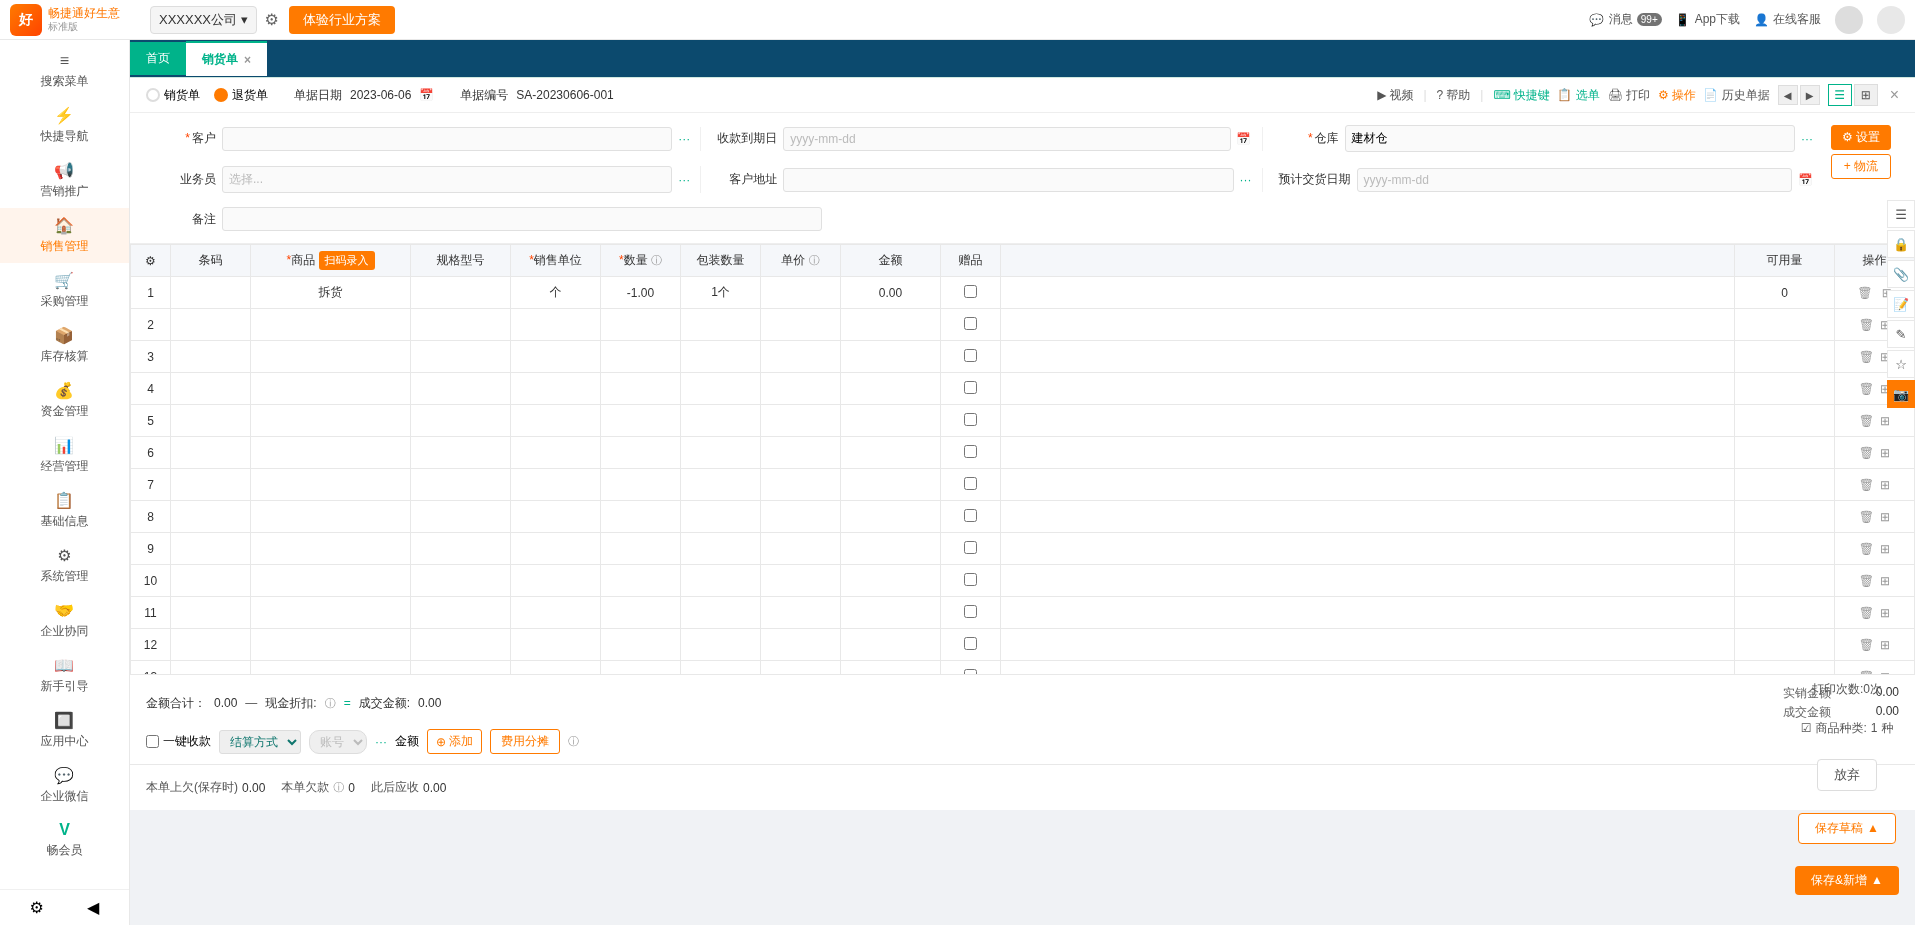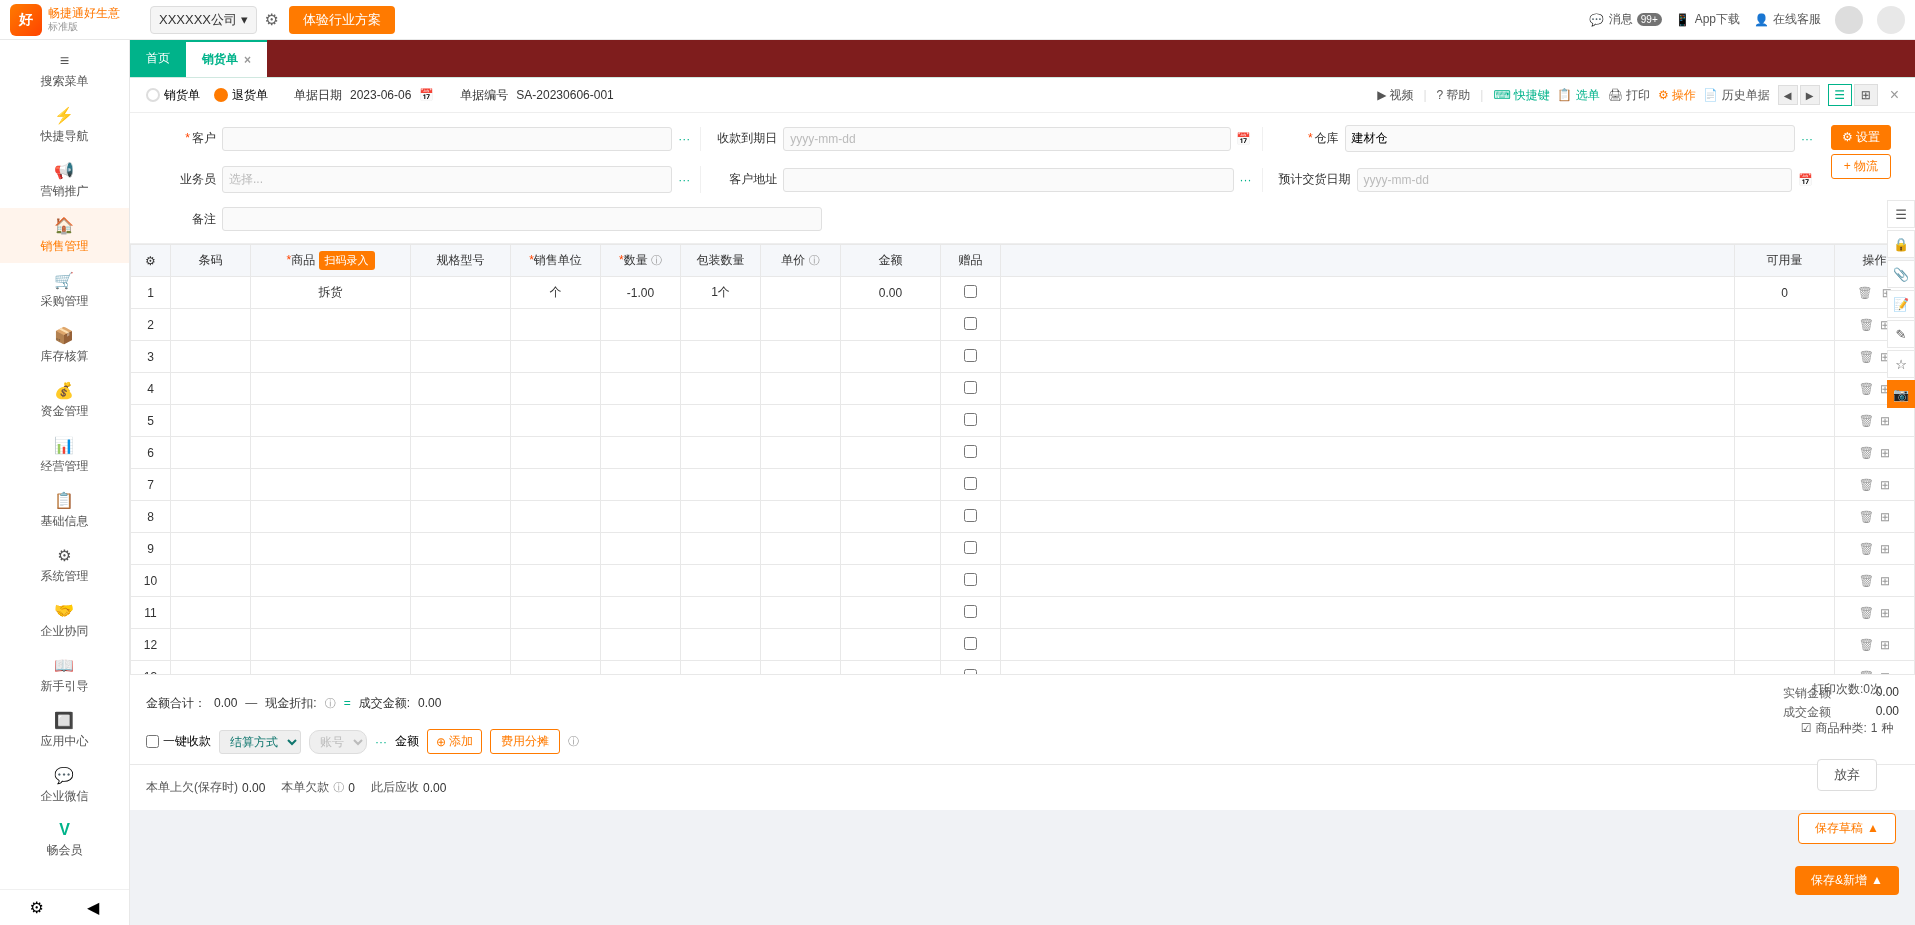--- a/index.html
+++ b/index.html
@@ -25,21 +25,21 @@
     .sidebar { width: 130px; background: #fff; border-right: 1px solid #e8e8e8; display: flex; flex-direction: column; padding-top: 4px; flex-shrink: 0; }
     .sidebar-item { display: flex; flex-direction: column; align-items: center; padding: 8px 0; cursor: pointer; color: #555; gap: 3px; font-size: 11px; }
     .sidebar-item.active { color: #ff7a00; background: #fff4ec; }
     .sidebar-icon { font-size: 16px; }
     .sidebar-bottom { margin-top: auto; display: flex; align-items: center; justify-content: space-around; padding: 8px; border-top: 1px solid #f0f0f0; }
 
     
     .main { flex: 1; display: flex; flex-direction: column; background: #f0f2f5; overflow: hidden; }
 
     
-    .tabs { display: flex; background: #7f1d1d; border-bottom: 1px solid #d0e8e0; padding: 0; height: 38px; }
+    .tabs { display: flex; align-items: center; background: #0c4a6e; border-bottom: 1px solid #d0e8e0; padding: 0; height: 38px; }
     .tab { padding: 8px 16px; cursor: pointer; color: #555; font-size: 13px; display: flex; align-items: center; gap: 6px; }
     .tab.active { background: #fff; color: #00b38a; border-top: 2px solid #00b38a; font-weight: bold; }
     .tab-close { color: #999; font-size: 12px; cursor: pointer; }
     .tab-home { background: #00b38a; color: #fff; padding: 8px 16px; font-size: 13px; }
 
     
     .header-bar { display: flex; align-items: center; padding: 6px 16px; background: #fff; border-bottom: 1px solid #eee; gap: 10px; }
     .radio-group { display: flex; align-items: center; gap: 14px; }
     .radio-item { display: flex; align-items: center; gap: 4px; cursor: pointer; }
     .radio-dot { width: 14px; height: 14px; border-radius: 50%; border: 2px solid #ddd; }

